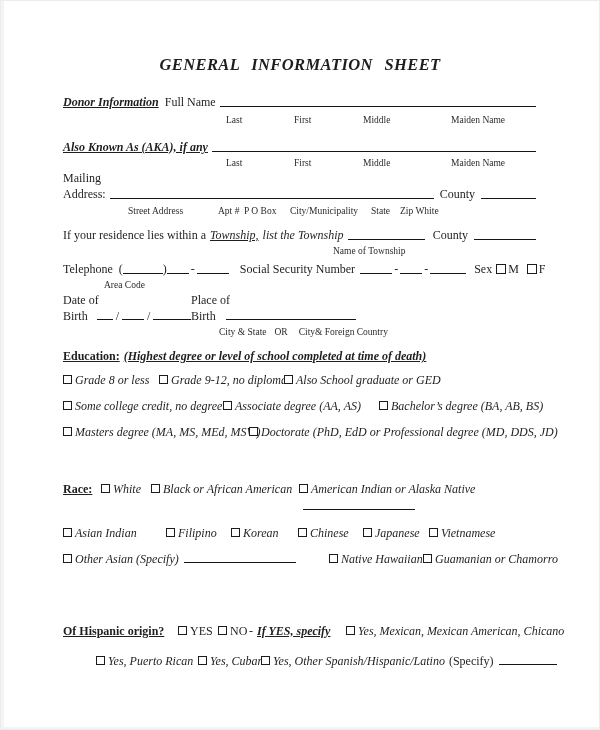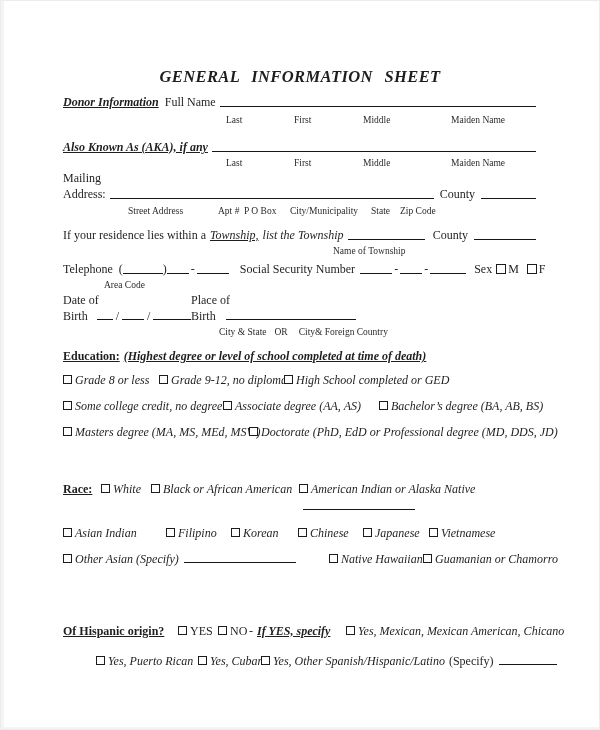--- a/index.html
+++ b/index.html
@@ -4,21 +4,21 @@
 <style>
   html,body{margin:0;padding:0;background:#fbfbfb;}
   .page{
     position:relative;width:600px;height:730px;background:#ffffff;
     font-family:"Liberation Serif",serif;color:#1e1e1e;font-size:12px;
     box-sizing:border-box;border:1px solid #ececec;
     box-shadow:inset 3px 0 0 #f4f4f4, inset 0 -2px 0 #f4f4f4;
     overflow:hidden;
   }
   .title{
-    position:absolute;top:54px;left:0;right:0;margin:12px;text-align:center;
+    position:absolute;top:54px;left:0;right:0;margin:0;text-align:center;
     font-size:16.5px;font-weight:bold;font-style:italic;letter-spacing:.4px;word-spacing:7px;
   }
   .frow{position:absolute;left:62px;right:63px;height:16px;display:flex;align-items:flex-end;white-space:nowrap;}
   .arow{position:absolute;left:62px;right:56px;height:16px;}
   .it{position:absolute;bottom:0;white-space:nowrap;}
   .sub{font-size:9.5px;color:#2a2a2a;}
   .b{font-weight:bold;}
   .i{font-style:italic;}
   .u{text-decoration:underline;}
   .bi{font-weight:bold;font-style:italic;}
@@ -76,21 +76,21 @@
     <span>County</span>
     <i class="g" style="width:6px"></i>
     <span class="fl" style="width:55px"></span>
   </div>
   <div class="arow" style="top:203px;height:12px">
     <span class="it sub" style="left:65px">Street Address</span>
     <span class="it sub" style="left:155px">Apt #</span>
     <span class="it sub" style="left:181px">P O Box</span>
     <span class="it sub" style="left:227px">City/Municipality</span>
     <span class="it sub" style="left:308px">State</span>
-    <span class="it sub" style="left:337px">Zip Code</span>
+    <span class="it sub" style="left:337px">Zip White</span>
   </div>
 
   <div class="frow" style="top:226px">
     <span>If your residence lies within a</span>
     <i class="g" style="width:4px"></i>
     <span class="i u">Township,</span>
     <i class="g" style="width:4px"></i>
     <span class="i">list the Township</span>
     <i class="g" style="width:5px"></i>
     <span class="fl grow"></span>
@@ -157,21 +157,21 @@
     <span class="it sub" style="left:156px"><span>City &amp; State</span><i class="g" style="width:8px"></i><span>OR</span><i class="g" style="width:11px"></i><span>City&amp; Foreign Country</span></span>
   </div>
 
   <div class="arow" style="top:347px">
     <span class="it u" style="left:0"><span class="b">Education:</span><i class="g" style="width:4px"></i><span class="bi">(Highest degree or level of school completed at time of death)</span></span>
   </div>
 
   <div class="arow" style="top:371px">
     <span class="it i" style="left:0"><span class="cb"></span><span>Grade 8 or less</span></span>
     <span class="it i" style="left:96px"><span class="cb"></span><span>Grade 9-12, no diploma</span></span>
-    <span class="it i" style="left:221px"><span class="cb"></span><span>High School completed or GED</span></span>
+    <span class="it i" style="left:221px"><span class="cb"></span><span>Also School graduate or GED</span></span>
   </div>
   <div class="arow" style="top:397px">
     <span class="it i" style="left:0"><span class="cb"></span><span>Some college credit, no degree</span></span>
     <span class="it i" style="left:160px"><span class="cb"></span><span>Associate degree (AA, AS)</span></span>
     <span class="it i" style="left:316px"><span class="cb"></span><span>Bachelor’s degree (BA, AB, BS)</span></span>
   </div>
   <div class="arow" style="top:423px">
     <span class="it i" style="left:0"><span class="cb"></span><span>Masters degree (MA, MS, MEd, MSW)</span></span>
     <span class="it i" style="left:186px"><span class="cb"></span><span>Doctorate (PhD, EdD or Professional degree (MD, DDS, JD)</span></span>
   </div>

